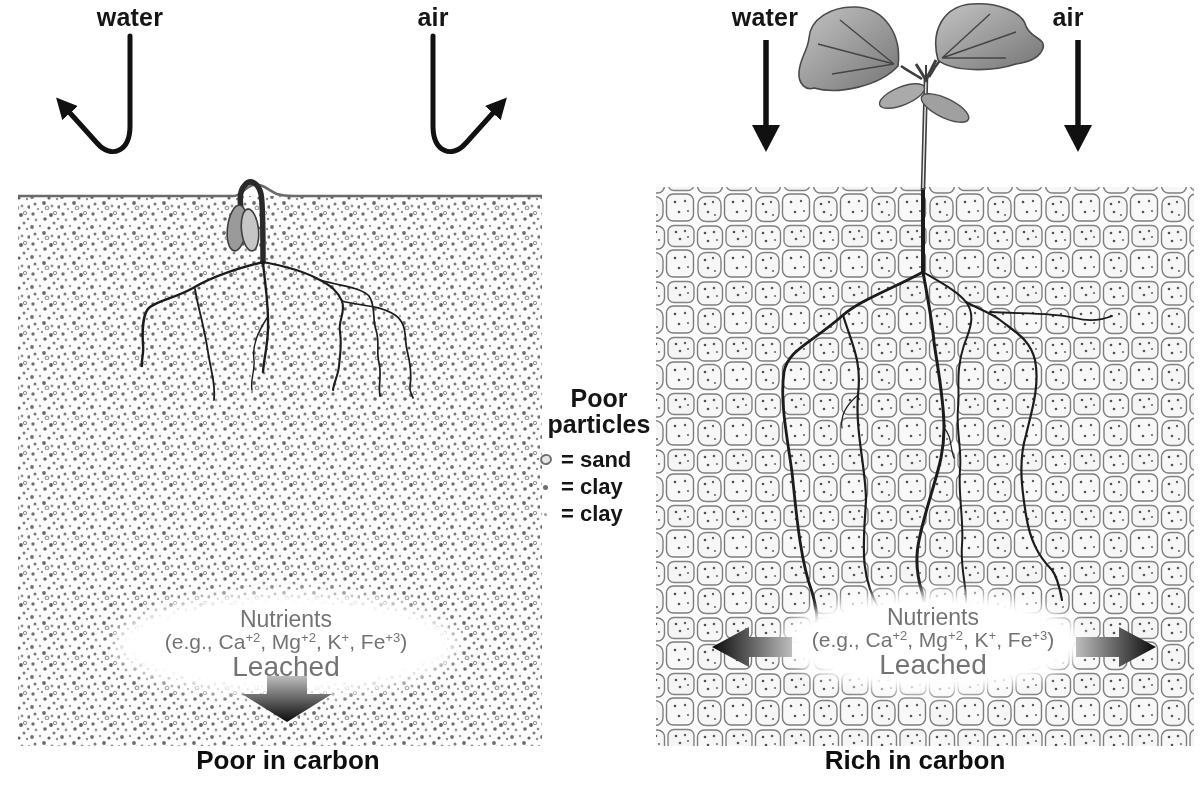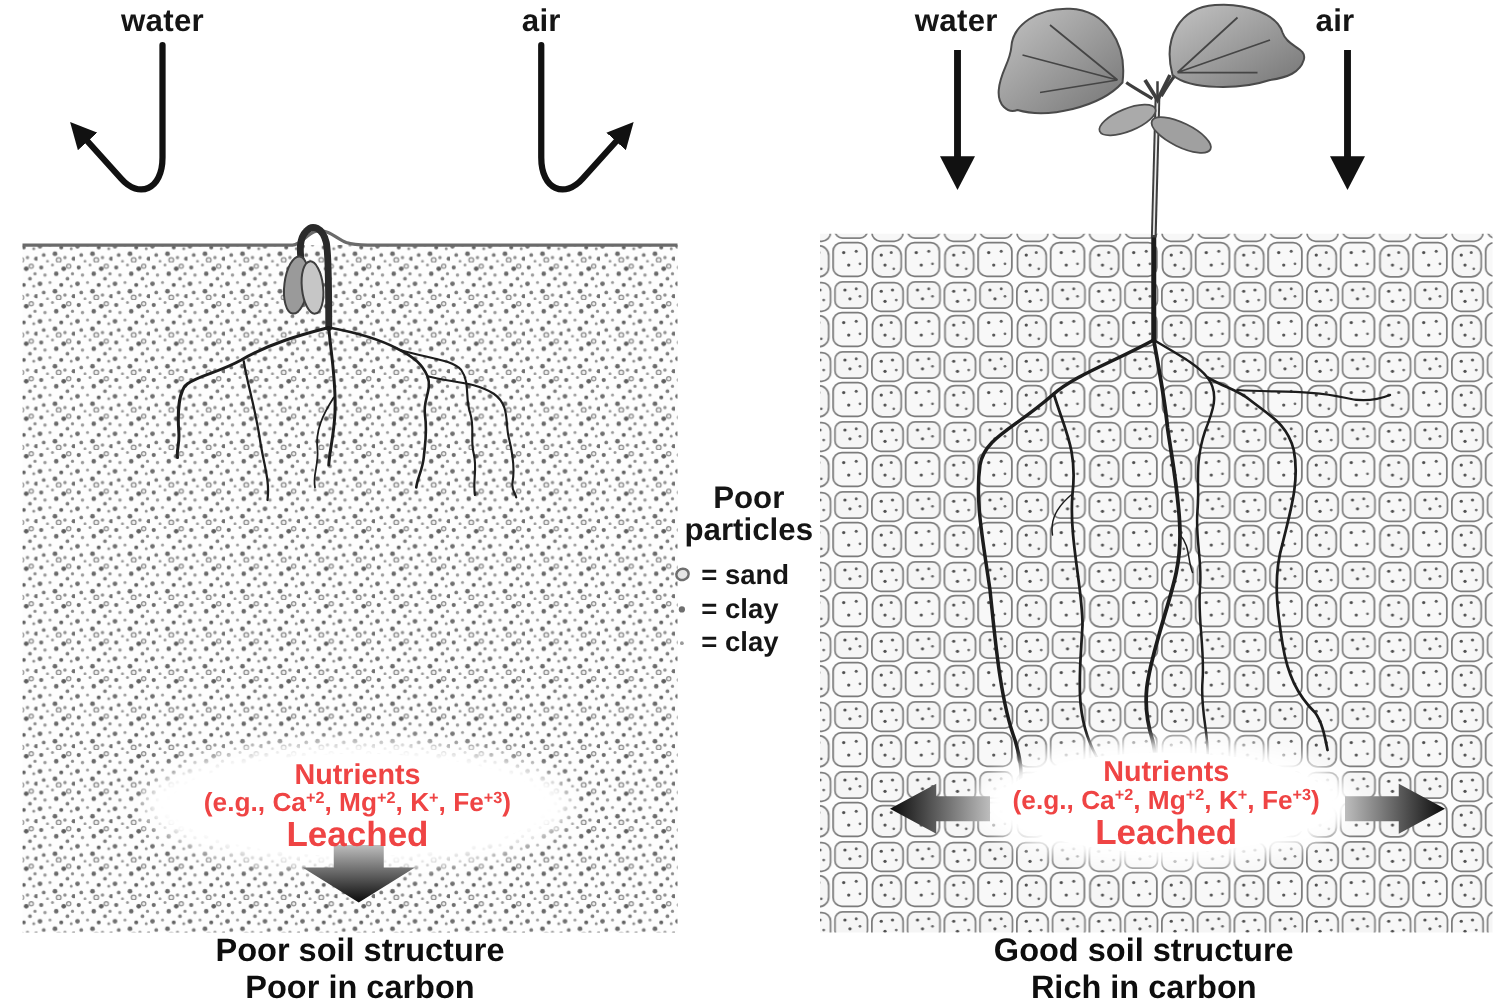--- a/index.html
+++ b/index.html
@@ -4,21 +4,21 @@
 <style>
   html,body{margin:0;padding:0;background:#ffffff;}
   .stage{
     position:relative;width:1200px;height:800px;overflow:hidden;
     background:#ffffff;color:#151515;
     font-family:"Liberation Sans","DejaVu Sans",sans-serif;
   }
   .art{position:absolute;left:0;top:0;width:1200px;height:800px;}
   .txt{position:absolute;z-index:5;}
   .lbl{font-weight:bold;font-size:25px;text-align:center;letter-spacing:.2px;}
-  .nutr{text-align:center;font-weight:bold;line-height:1.02;color:#ef4444;}
+  .nutr{text-align:center;font-weight:normal;line-height:1.02;color:#737373;}
   .nutr .t1{font-size:23px;}
   .nutr .ions{font-size:21px;white-space:nowrap;}
   .nutr .fate{font-size:28px;}
   .sup{font-size:13px;vertical-align:7px;}
   .caption{text-align:center;font-weight:bold;font-size:26px;line-height:1.1;color:#0e0e0e;}
   .legend{width:124px;text-align:center;}
   .legend-title{font-weight:bold;font-size:25px;line-height:1.05;}
   .legend-items{margin-top:9px;}
   .legend-item{display:flex;align-items:center;gap:7px;font-weight:bold;font-size:22px;margin-top:1px;line-height:1.2;}
   .p-cell{width:17px;display:flex;justify-content:center;align-items:center;flex:none;}
@@ -227,21 +227,19 @@
     <div class="fate">Leached</div>
   </div>
 
   <div class="txt nutr" style="left:753px;top:606px;width:360px;">
     <div class="t1">Nutrients</div>
     <div class="ions"><span>(e.g., Ca</span><span class="sup">+2</span><span>, Mg</span><span class="sup">+2</span><span>, K</span><span class="sup">+</span><span>, Fe</span><span class="sup">+3</span><span>)</span></div>
     <div class="fate">Leached</div>
   </div>
 
   <div class="txt caption" style="left:88px;top:746px;width:400px;">
-    <div>Poor soil structure</div>
     <div>Poor in carbon</div>
   </div>
   <div class="txt caption" style="left:715px;top:746px;width:400px;">
-    <div>Good soil structure</div>
     <div>Rich in carbon</div>
   </div>
 
 </div>
 
 </body></html>

